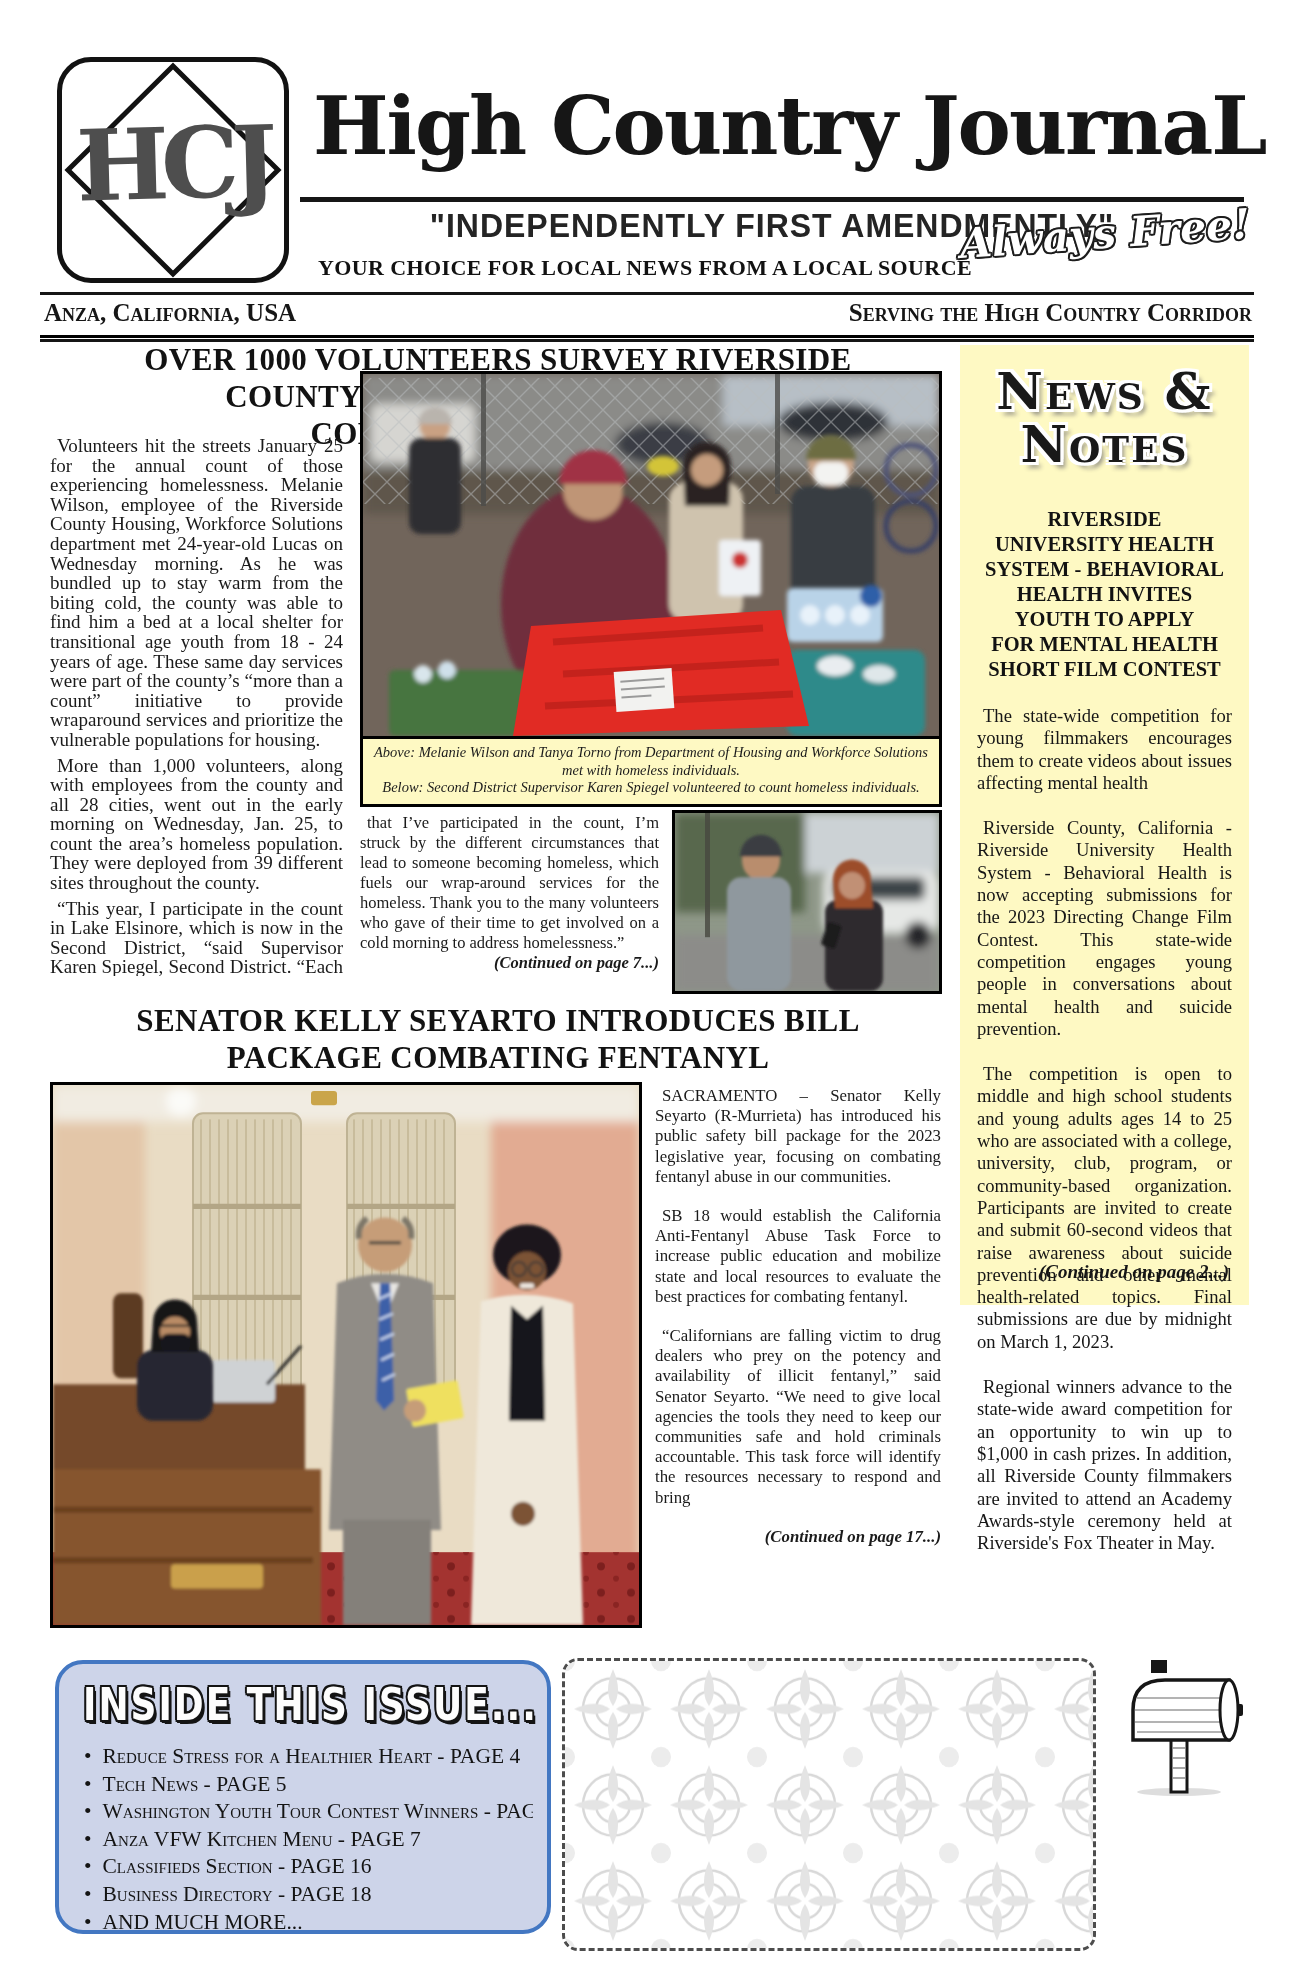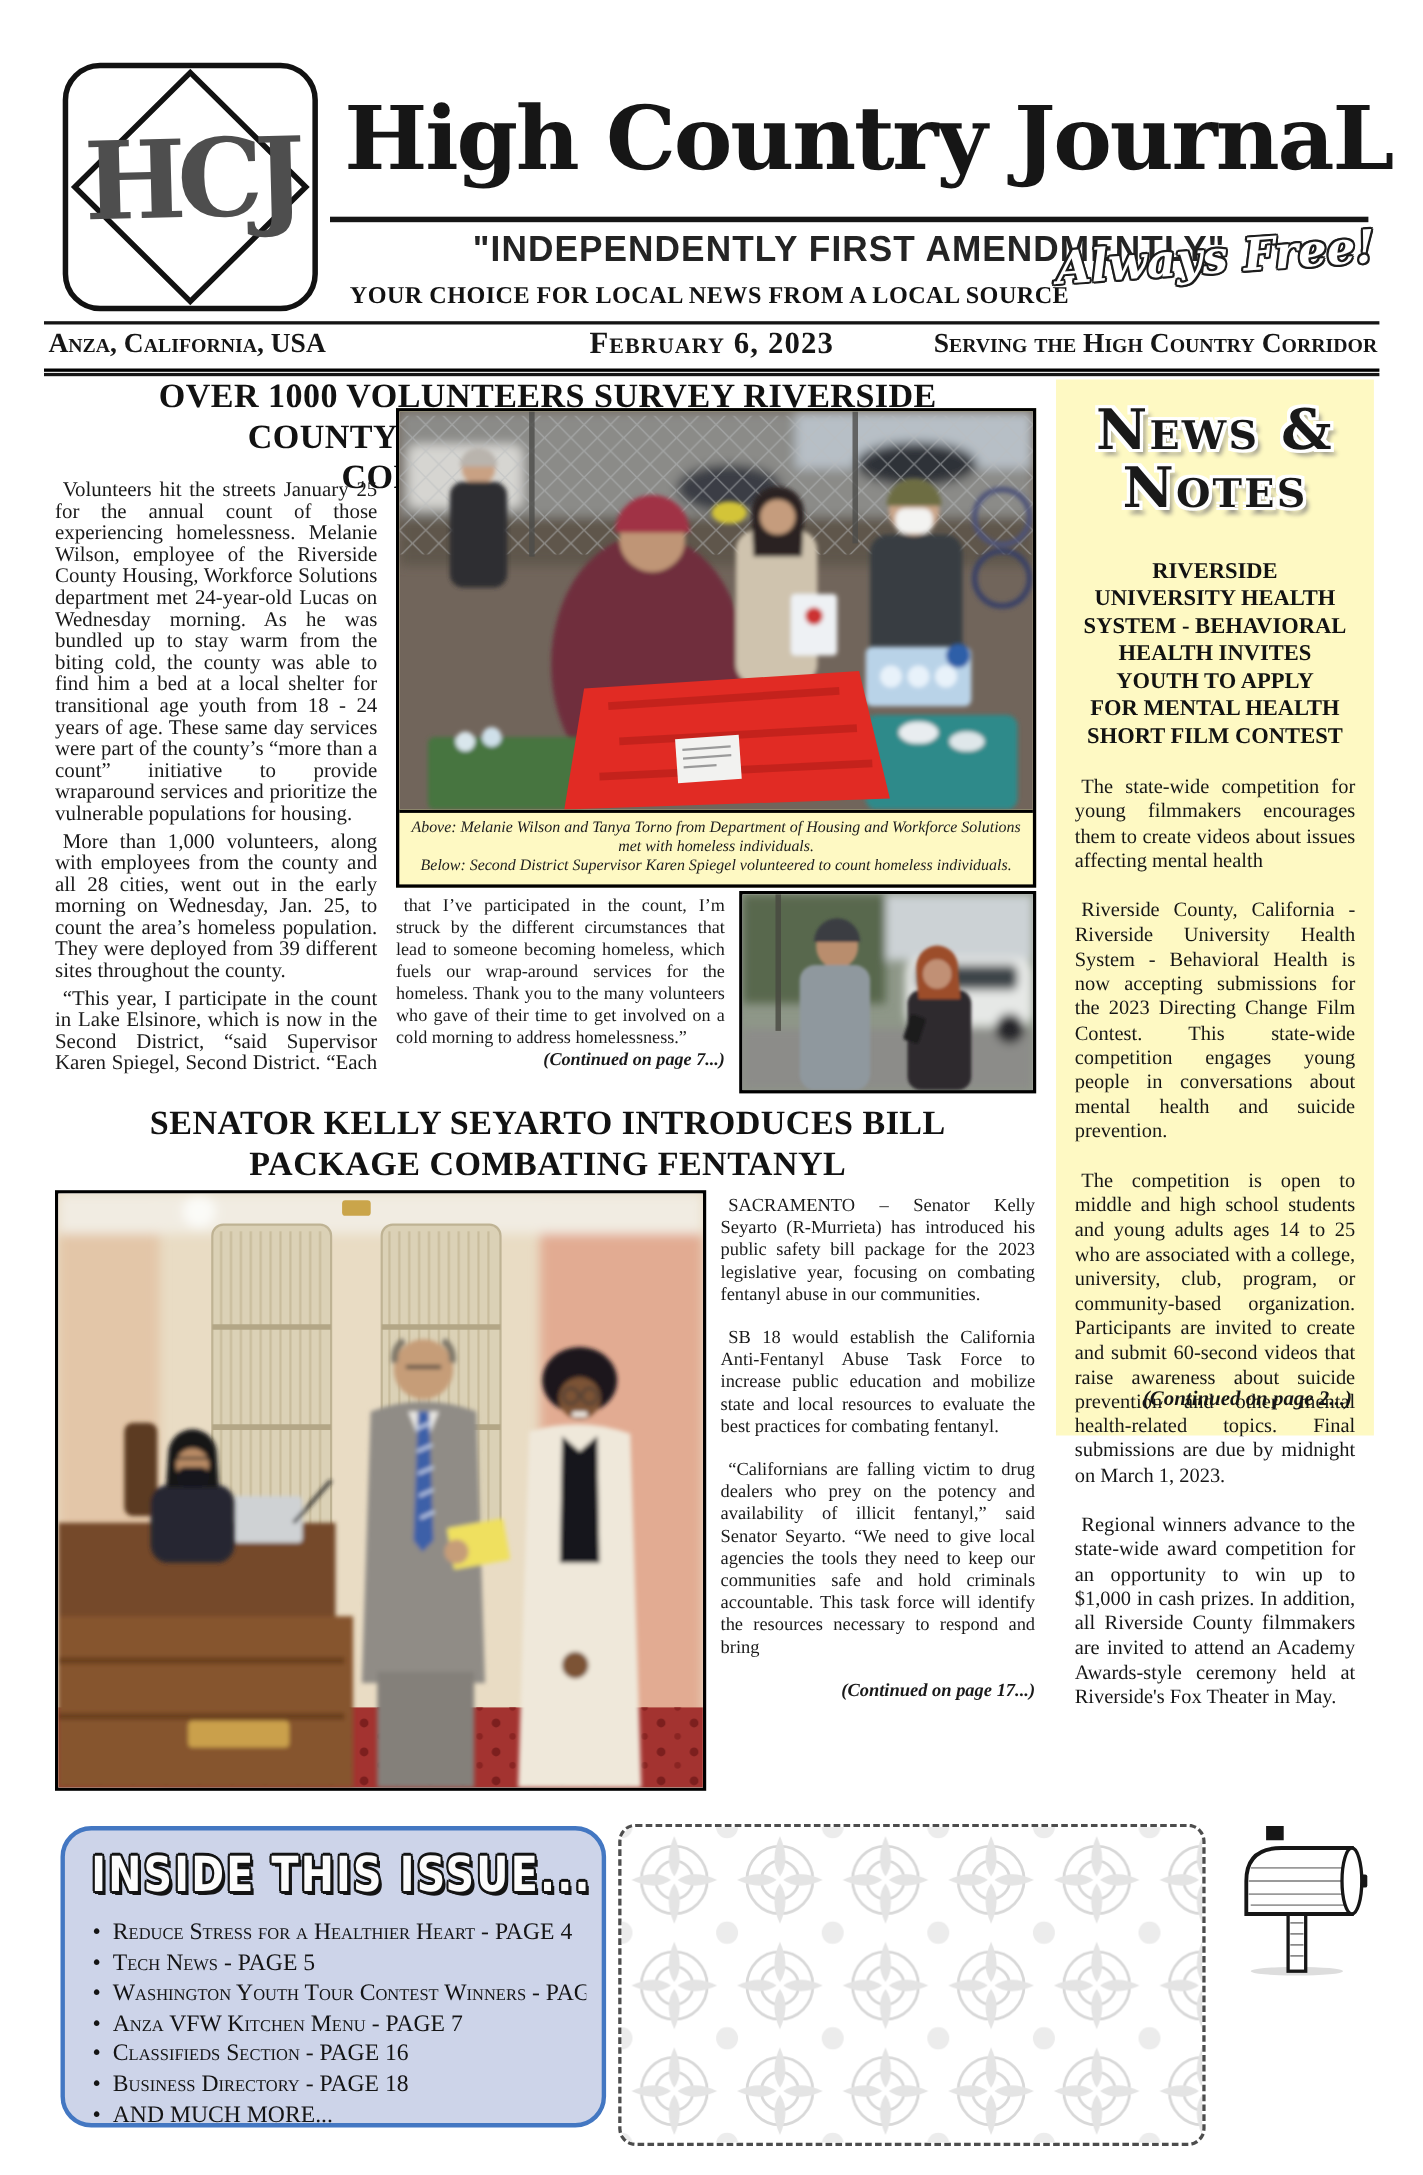--- a/index.html
+++ b/index.html
@@ -116,21 +116,20 @@
     <div class="logo-text">HCJ</div>
   </div>
   <h1 class="mast-title">High Country JournaL</h1>
   <div class="mast-rule"></div>
   <div class="tagline">"INDEPENDENTLY FIRST AMENDMENTLY"</div>
   <div class="subtitle">YOUR CHOICE FOR LOCAL NEWS FROM A LOCAL SOURCE</div>
   <div class="always-free">Always Free!</div>
 
   <div class="dateline">
     <span class="dl-left">Anza, California, USA</span>
-    <span class="dl-center">February 6, 2023</span>
     <span class="dl-right">Serving the High Country Corridor</span>
   </div>
 
   <div class="headline headline1">
     <div>OVER 1000 VOLUNTEERS SURVEY RIVERSIDE</div>
     <div>COUNTY HOMELESS POPULATION,</div>
     <div>CONNECT TO SERVICES</div>
   </div>
 
   <div class="col col1">

